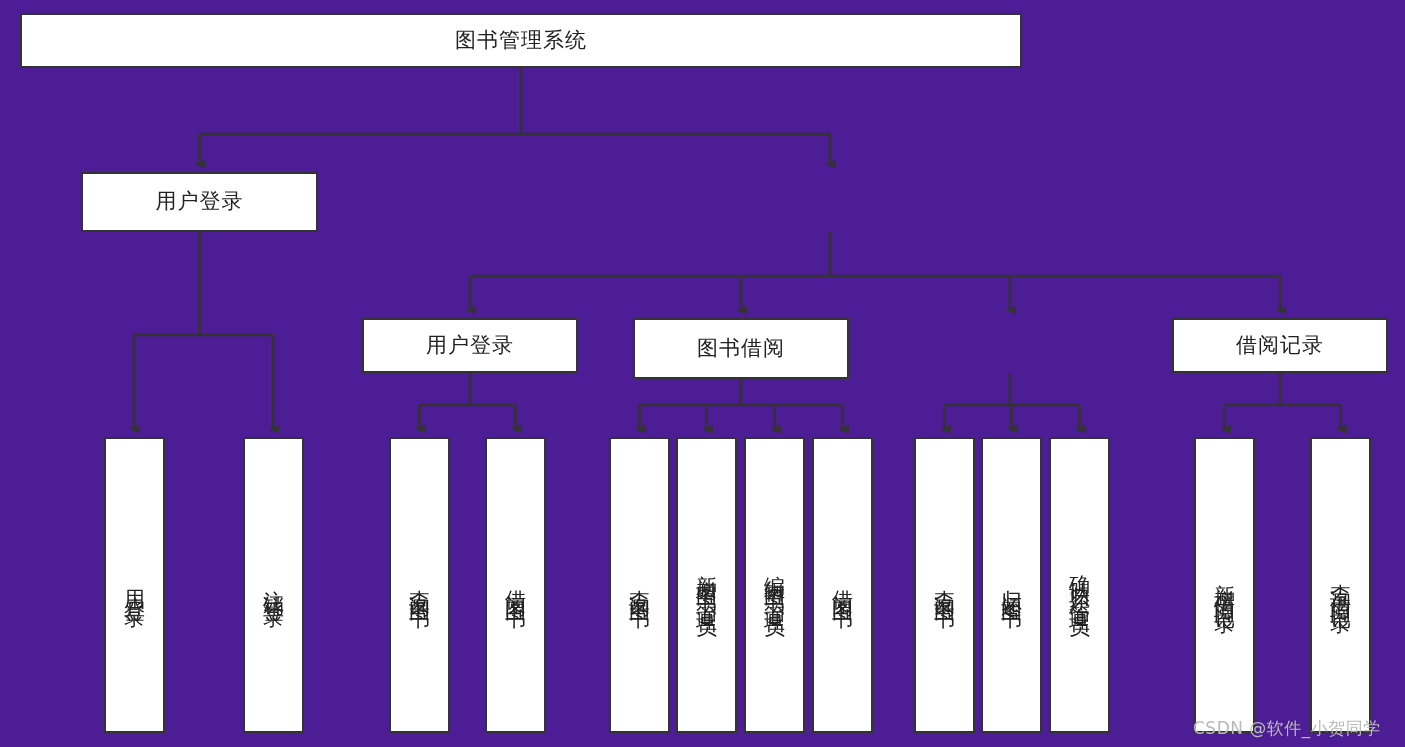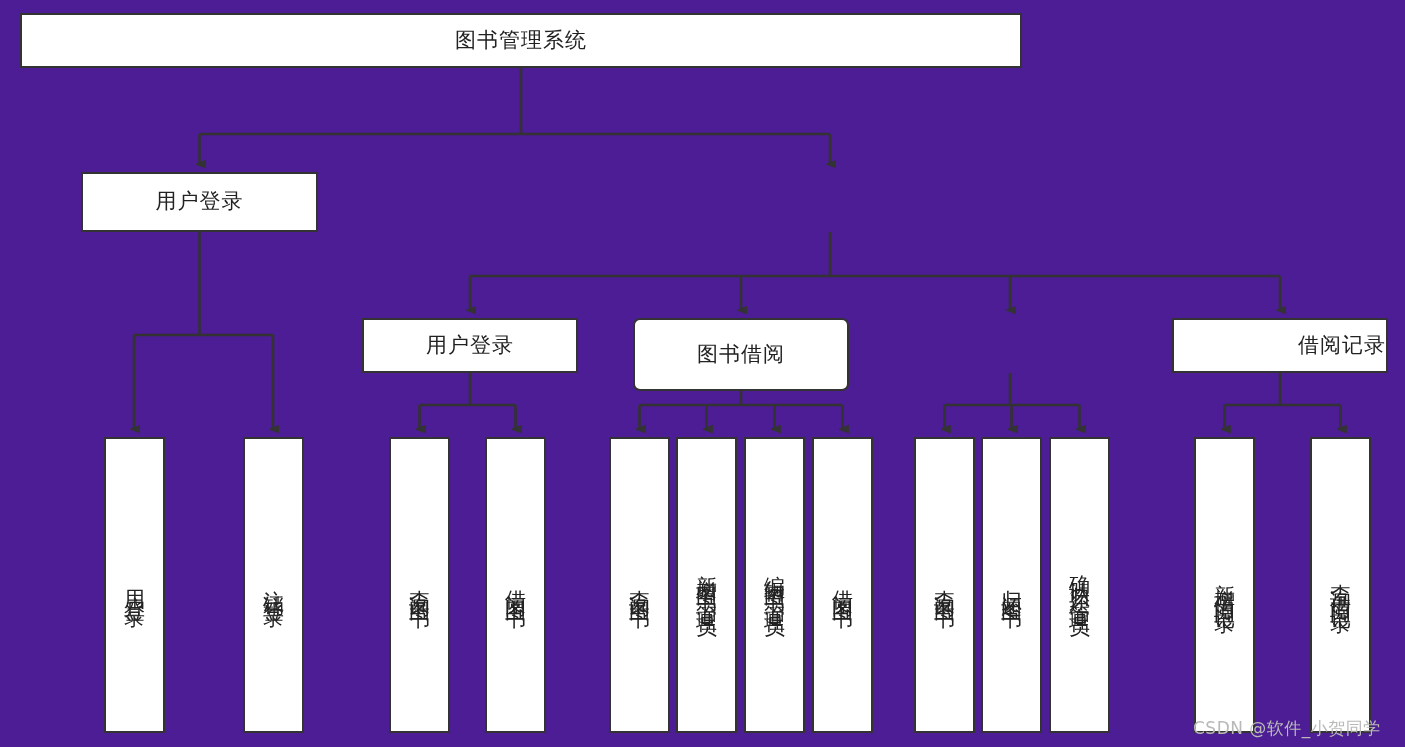--- a/index.html
+++ b/index.html
@@ -122,24 +122,24 @@
     <span class="label">图书管理系统</span>
   </div>
 
   <div class="node horizontal" id="node-l1-0" style="left: 81px; top: 172px; width: 237px; height: 60px;">
     <span class="label">用户登录</span>
   </div>
 
   <div class="node horizontal" id="node-l2-0" style="left: 362px; top: 318px; width: 216px; height: 55px;">
     <span class="label">用户登录</span>
   </div>
-  <div class="node horizontal" id="node-l2-1" style="left: 633px; top: 318px; width: 216px; height: 73px; border-radius: 7px;">
+  <div class="node horizontal" id="node-l2-1" style="left: 633px; top: 318px; width: 216px; height: 61px;">
     <span class="label">图书借阅</span>
   </div>
-  <div class="node horizontal" id="node-l2-3" style="left: 1172px; top: 318px; width: 216px; height: 55px; justify-content: flex-end;">
+  <div class="node horizontal" id="node-l2-3" style="left: 1172px; top: 318px; width: 216px; height: 55px;">
     <span class="label">借阅记录</span>
   </div>
 
   <div class="node vertical" id="node-leaf-0" style="left: 104px; top: 437px; width: 61px; height: 296px;">
     <span class="label">用户登录</span>
   </div>
   <div class="node vertical" id="node-leaf-1" style="left: 243px; top: 437px; width: 61px; height: 296px;">
     <span class="label">注销登录</span>
   </div>
   <div class="node vertical" id="node-leaf-2" style="left: 389px; top: 437px; width: 61px; height: 296px;">

